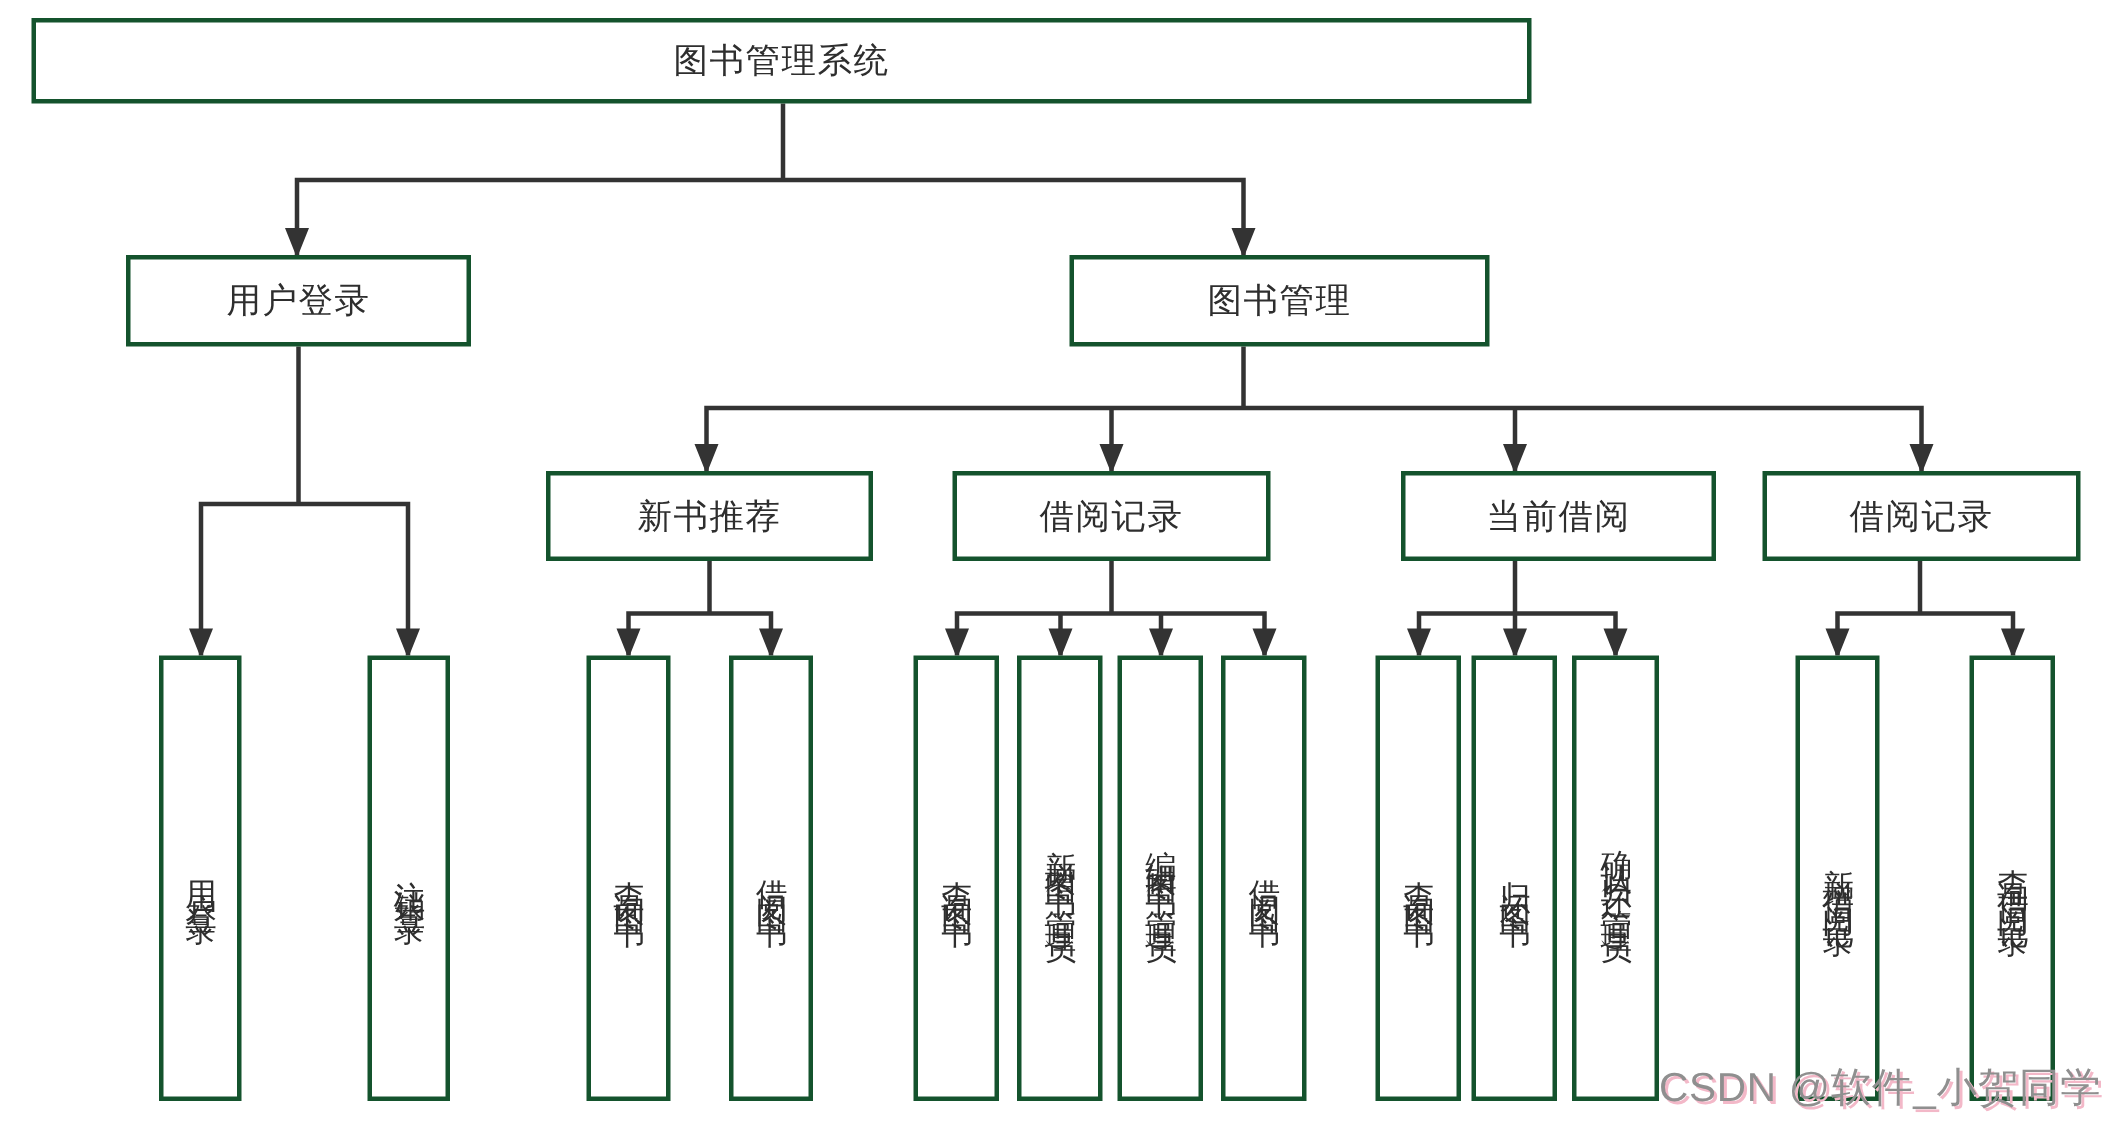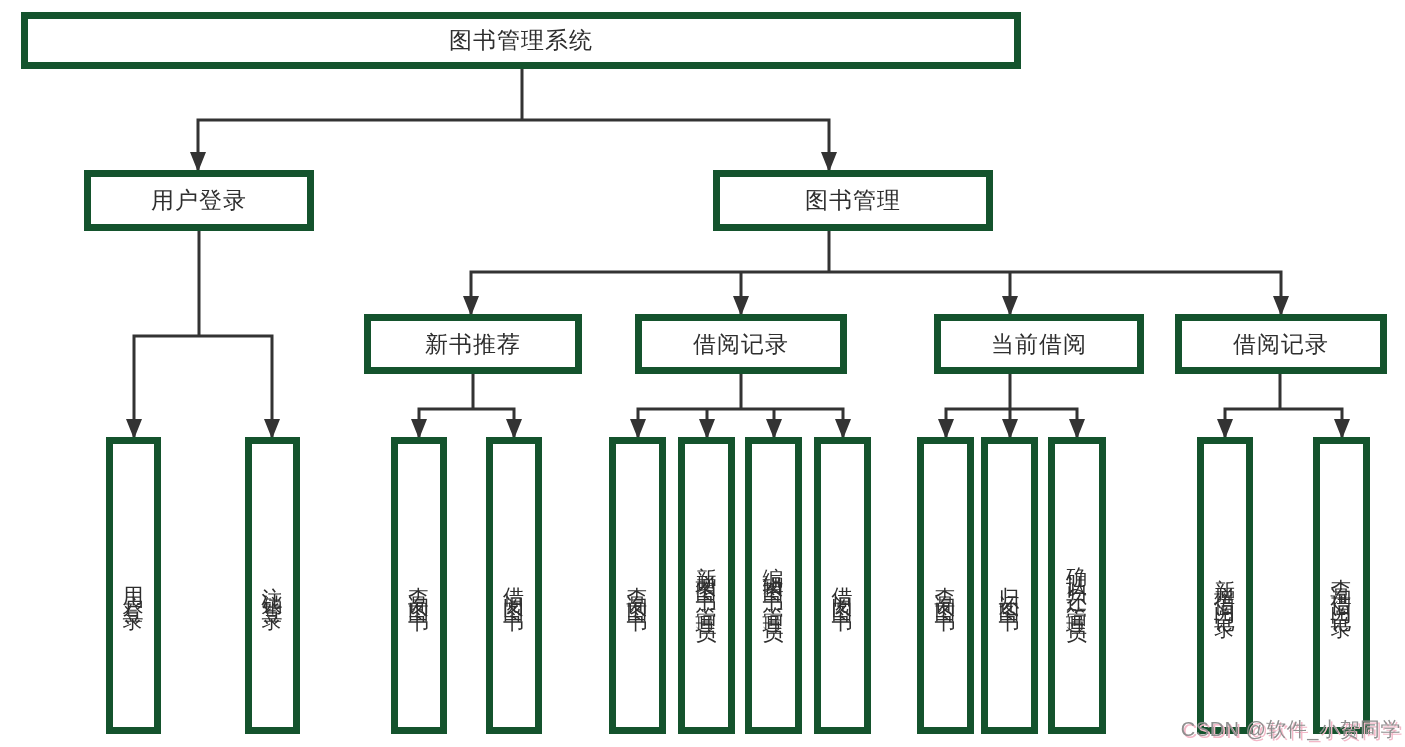--- a/index.html
+++ b/index.html
@@ -2,33 +2,33 @@
 <html><head>
 <meta charset="utf-8">
 <style>
   html,body{margin:0;padding:0;background:#ffffff;}
   .stage{
     position:relative;width:1405px;height:747px;background:#ffffff;overflow:hidden;
     font-family:"Liberation Sans","DejaVu Sans",sans-serif;color:#2b2b2b;
   }
   .wires{position:absolute;left:0;top:0;width:1405px;height:747px;}
   .box{
-    position:absolute;box-sizing:border-box;border:7px solid #14532d;background:#ffffff;
+    position:absolute;box-sizing:border-box;border:3px solid #14532d;background:#ffffff;
     display:flex;align-items:center;justify-content:center;text-align:center;
   }
   .box .lbl{color:#2e2e2e;}
   .h .lbl{font-size:23px;letter-spacing:1px;white-space:nowrap;}
   .v{z-index:1;}
   .v .lbl{
     writing-mode:vertical-rl;
     font-size:21px;letter-spacing:8px;line-height:1;
   }
   .watermark{
     position:absolute;right:4px;bottom:4px;z-index:3;
-    font-size:20px;letter-spacing:0.5px;white-space:nowrap;
+    font-size:27px;letter-spacing:0.5px;white-space:nowrap;
     color:#8f8f8f;text-shadow:2px 2px 0 #f3b8c8;
   }
 </style>
 </head>
 <body>
 
 <div class="stage">
 
   <svg class="wires" viewBox="0 0 1405 747">
     <g stroke="#333333" stroke-width="3" fill="none">

